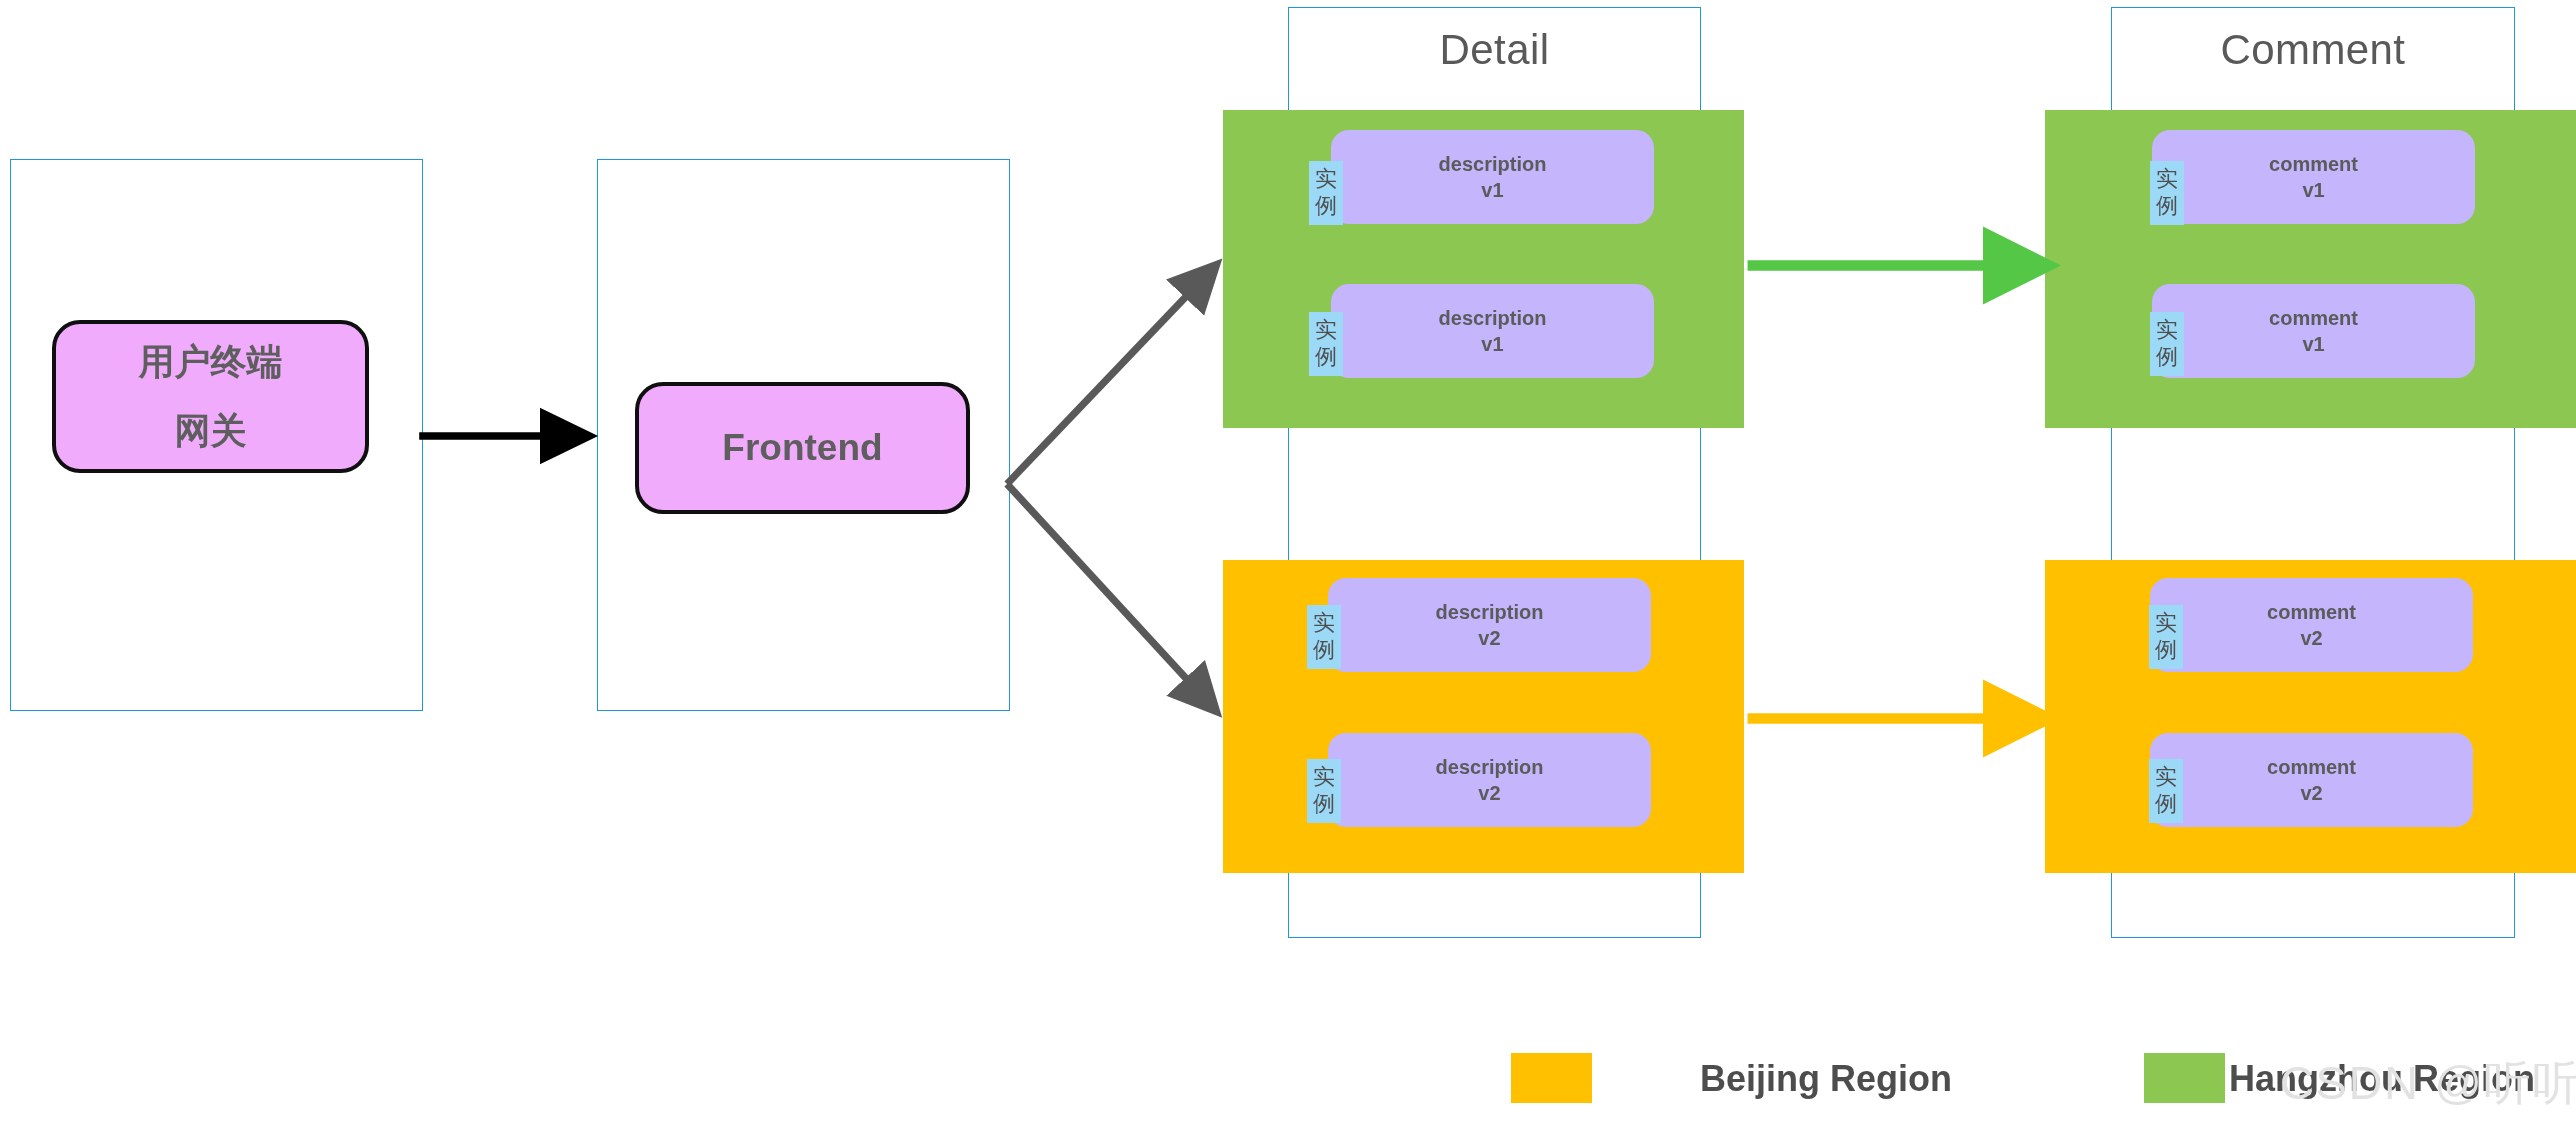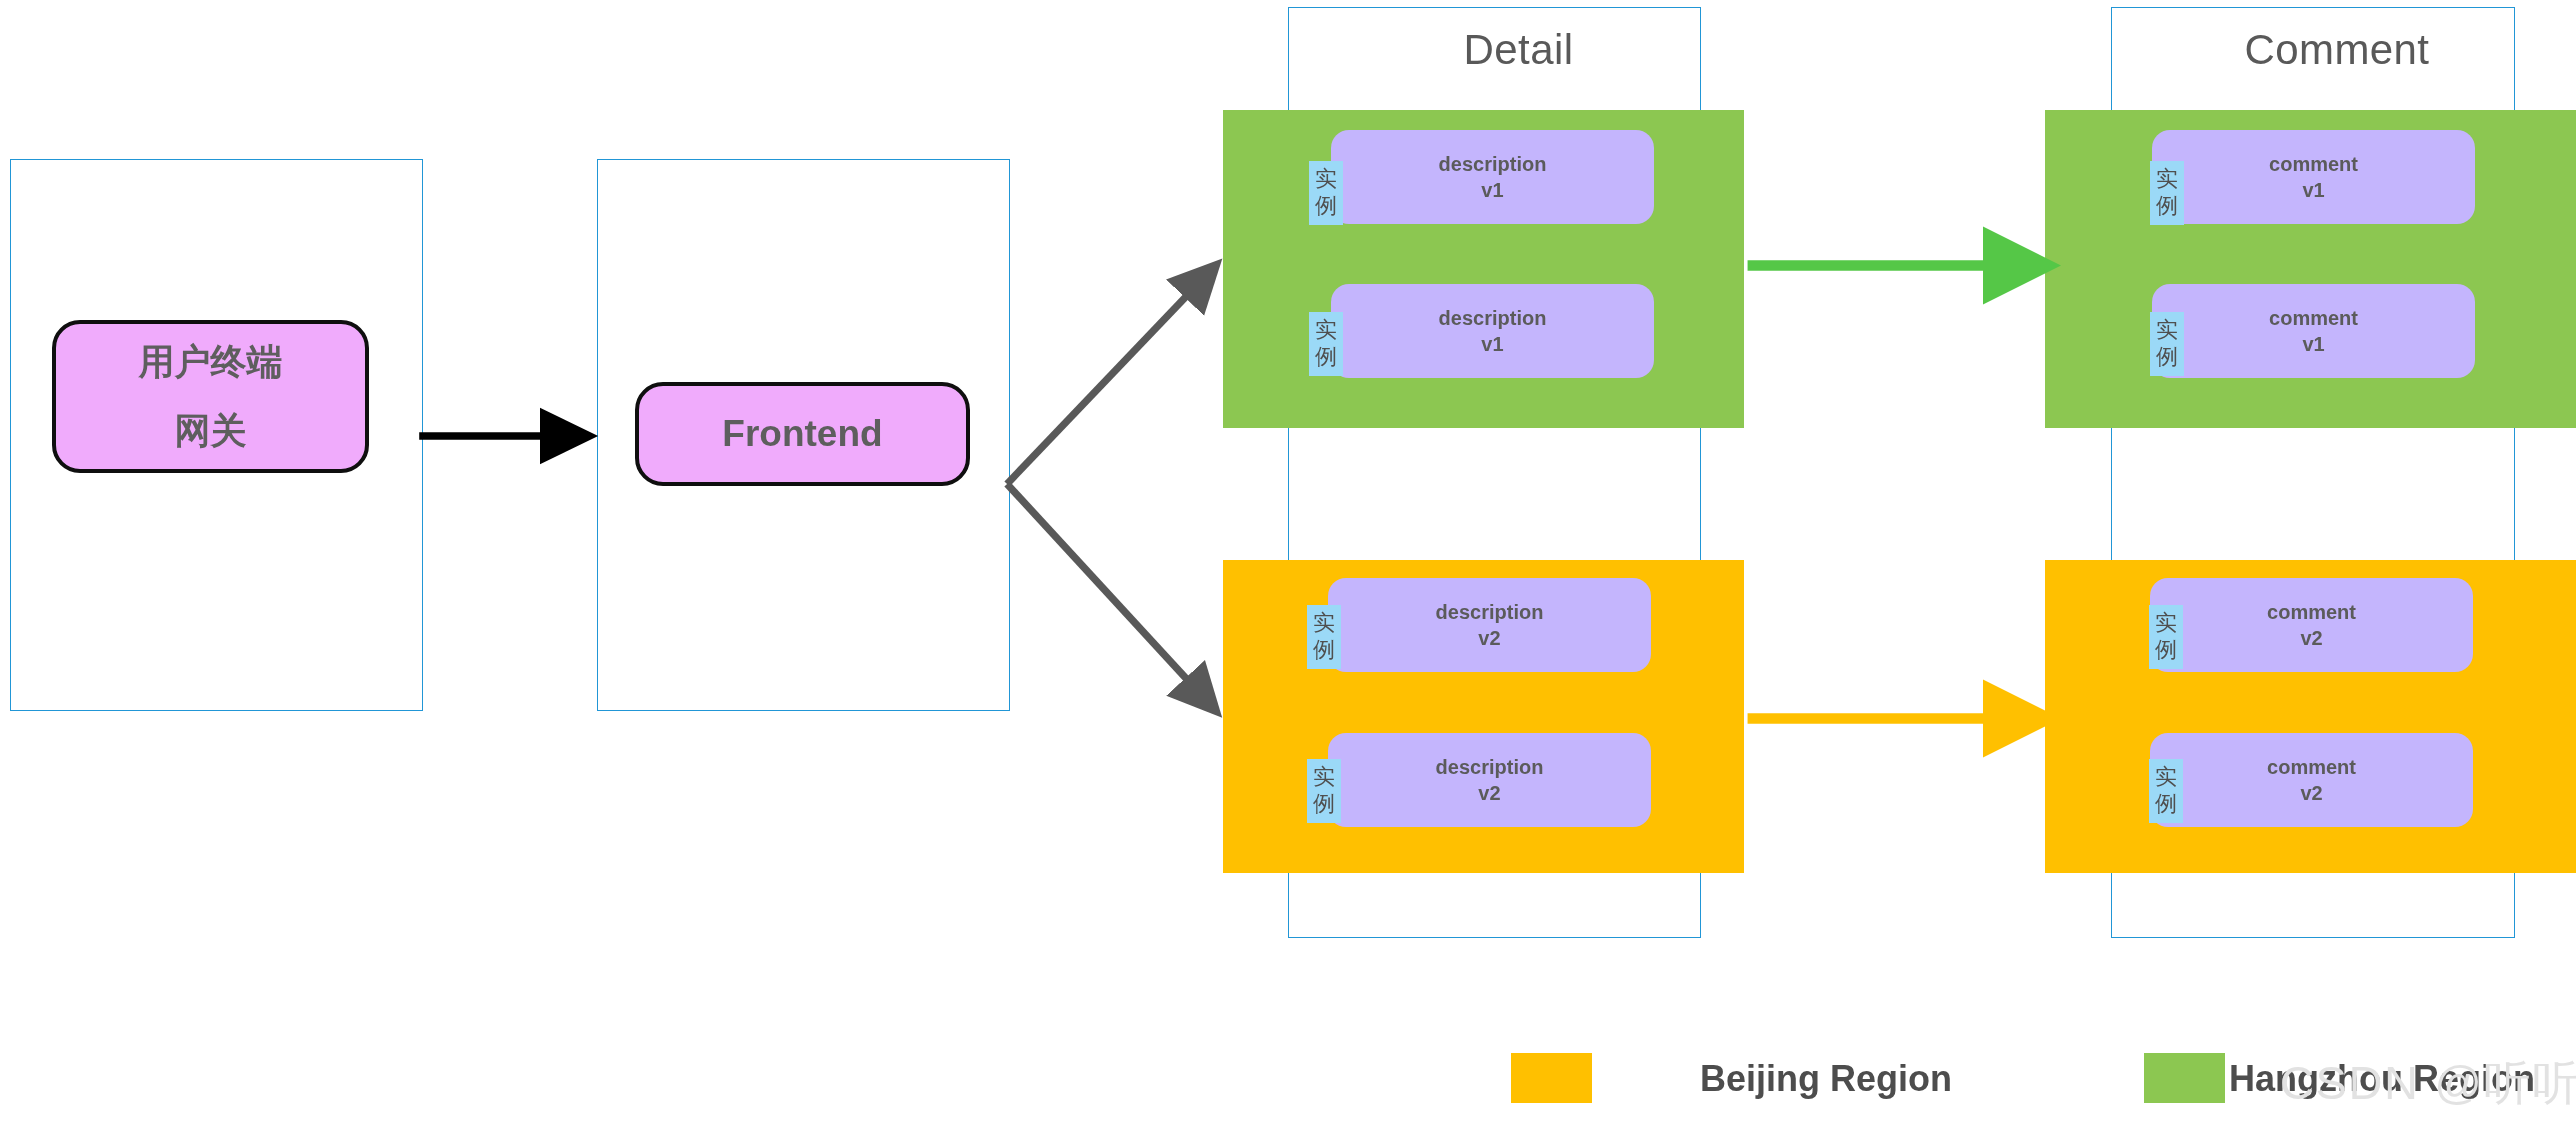--- a/index.html
+++ b/index.html
@@ -27,21 +27,20 @@
   }
   .region-title {
     position: absolute;
     width: 100%;
     text-align: center;
     color: #595959;
     font-size: 42px;
     font-weight: 400;
     letter-spacing: 0.4px;
     white-space: nowrap;
-    margin-left: 24px;
   }
 
   
   .node-box {
     position: absolute;
     border: 4.9px solid #0f0f0f;
     border-radius: 28px;
     background: #f0abfc;
     box-sizing: border-box;
     display: flex;
@@ -136,21 +135,21 @@
 
   <div class="region-box" style="left:9.7px; top:159px; width:413px; height:552px;"></div>
 
   <div class="node-box" style="left:52px; top:320px; width:317px; height:153px;">
     <span class="line">用户终端</span>
     <span class="line">网关</span>
   </div>
 
   <div class="region-box" style="left:597px; top:159px; width:413px; height:552px;"></div>
 
-  <div class="node-box single" style="left:635px; top:382px; width:335px; height:104px;">
+  <div class="node-box single" style="left:635px; top:382px; width:335px; height:132px;">
     <span class="line">Frontend</span>
   </div>
 
   <div class="region-box" style="left:1288px; top:6.5px; width:413px; height:931px;"></div>
   <div class="region-title" style="left:1288px; top:26px; width:413px;">Detail</div>
 
   <div class="panel green" style="left:1223px; top:110px; width:521px; height:318px;"></div>
 
   <div class="card" style="left:1331px; top:130px; width:323px; height:94px;">
     <span class="card-text">description

